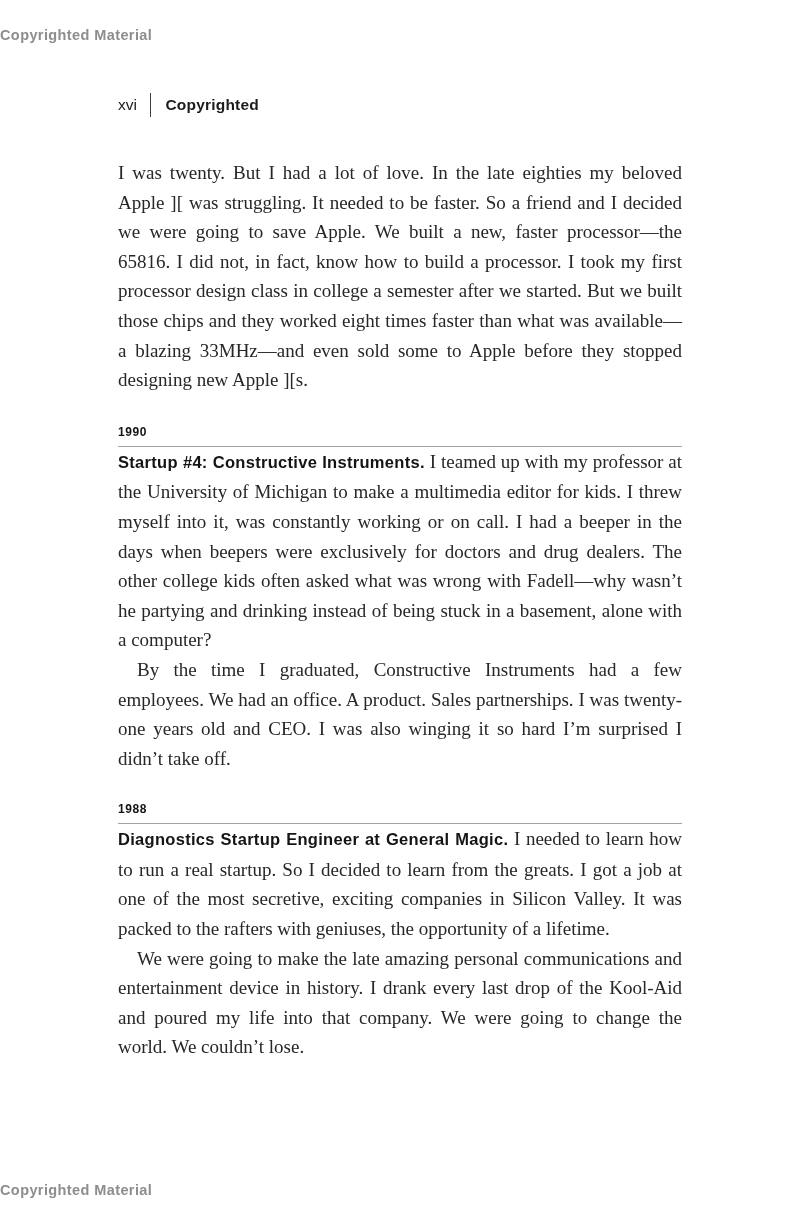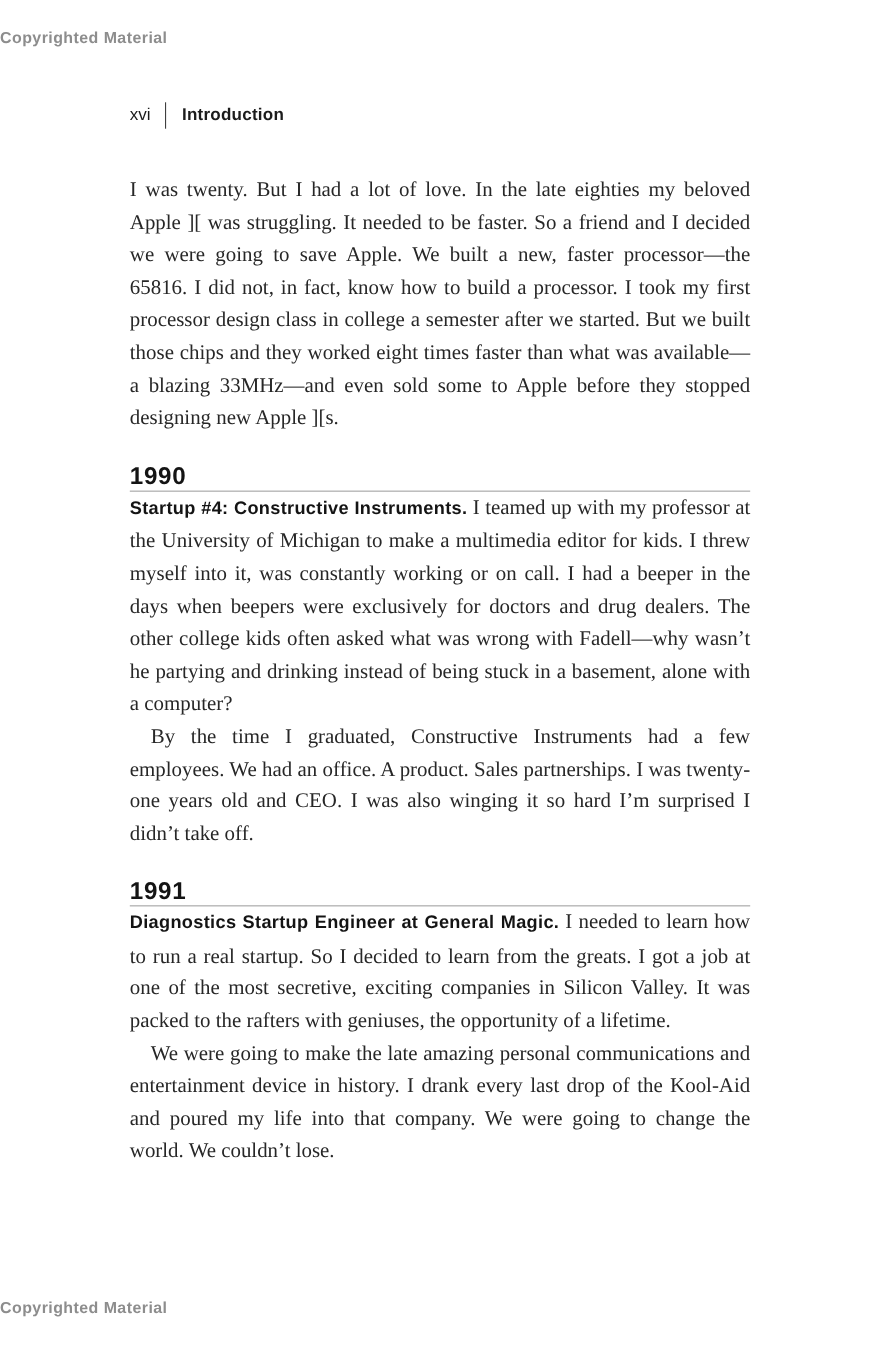--- a/index.html
+++ b/index.html
@@ -44,21 +44,21 @@
     line-height: 29.6px;
     color: #272727;
     text-align: justify;
   }
   .text-column p { margin: 0; }
   .indent { text-indent: 19px; }
 
   .section-heading {
     font-family: "Liberation Sans", sans-serif;
     font-weight: 700;
-    font-size: 22px;
+    font-size: 12px;
     letter-spacing: 0.6px;
     color: #141414;
     line-height: 19px;
     padding-bottom: 4px;
     border-bottom: 1.5px solid #a3a3a3;
     text-align: left;
   }
   .section-heading.first { margin-top: 28px; }
   .section-heading.second { margin-top: 27px; }
 
@@ -73,37 +73,37 @@
   }
 </style>
 </head>
 <body>
 
 <div class="copyright top">Copyrighted Material</div>
 
 <div class="page-header">
   <span class="folio">xvi</span>
   <span class="header-divider"></span>
-  <span class="chapter">Introduction</span>
+  <span class="chapter">Copyrighted</span>
 </div>
 
 <div class="text-column">
 
   <p>I was twenty. But I had a lot of love. In the late eighties my beloved Apple ][ was struggling. It needed to be faster. So a friend and I decided we were going to save Apple. We built a new, faster processor—the 65816. I did not, in fact, know how to build a processor. I took my first processor design class in college a semester after we started. But we built those chips and they worked eight times faster than what was available—a blazing 33MHz—and even sold some to Apple before they stopped designing new Apple ][s.</p>
 
   <div class="section-heading first">
     <span>1990</span>
   </div>
 
   <p class="section-body"><span class="lead">Startup #4: Constructive Instruments.</span> <span>I teamed up with my professor at the University of Michigan to make a multimedia editor for kids. I threw myself into it, was constantly working or on call. I had a beeper in the days when beepers were exclusively for doctors and drug dealers. The other college kids often asked what was wrong with Fadell—why wasn’t he partying and drinking instead of being stuck in a basement, alone with a computer?</span></p>
 
   <p class="indent">By the time I graduated, Constructive Instruments had a few employees. We had an office. A product. Sales partnerships. I was twenty-one years old and CEO. I was also winging it so hard I’m surprised I didn’t take off.</p>
 
   <div class="section-heading second">
-    <span>1991</span>
+    <span>1988</span>
   </div>
 
   <p class="section-body"><span class="lead">Diagnostics Startup Engineer at General Magic.</span> <span>I needed to learn how to run a real startup. So I decided to learn from the greats. I got a job at one of the most secretive, exciting companies in Silicon Valley. It was packed to the rafters with geniuses, the opportunity of a lifetime.</span></p>
 
   <p class="indent">We were going to make the late amazing personal communications and entertainment device in history. I drank every last drop of the Kool-Aid and poured my life into that company. We were going to change the world. We couldn’t lose.</p>
 
 </div>
 
 <div class="copyright bottom">Copyrighted Material</div>
 

